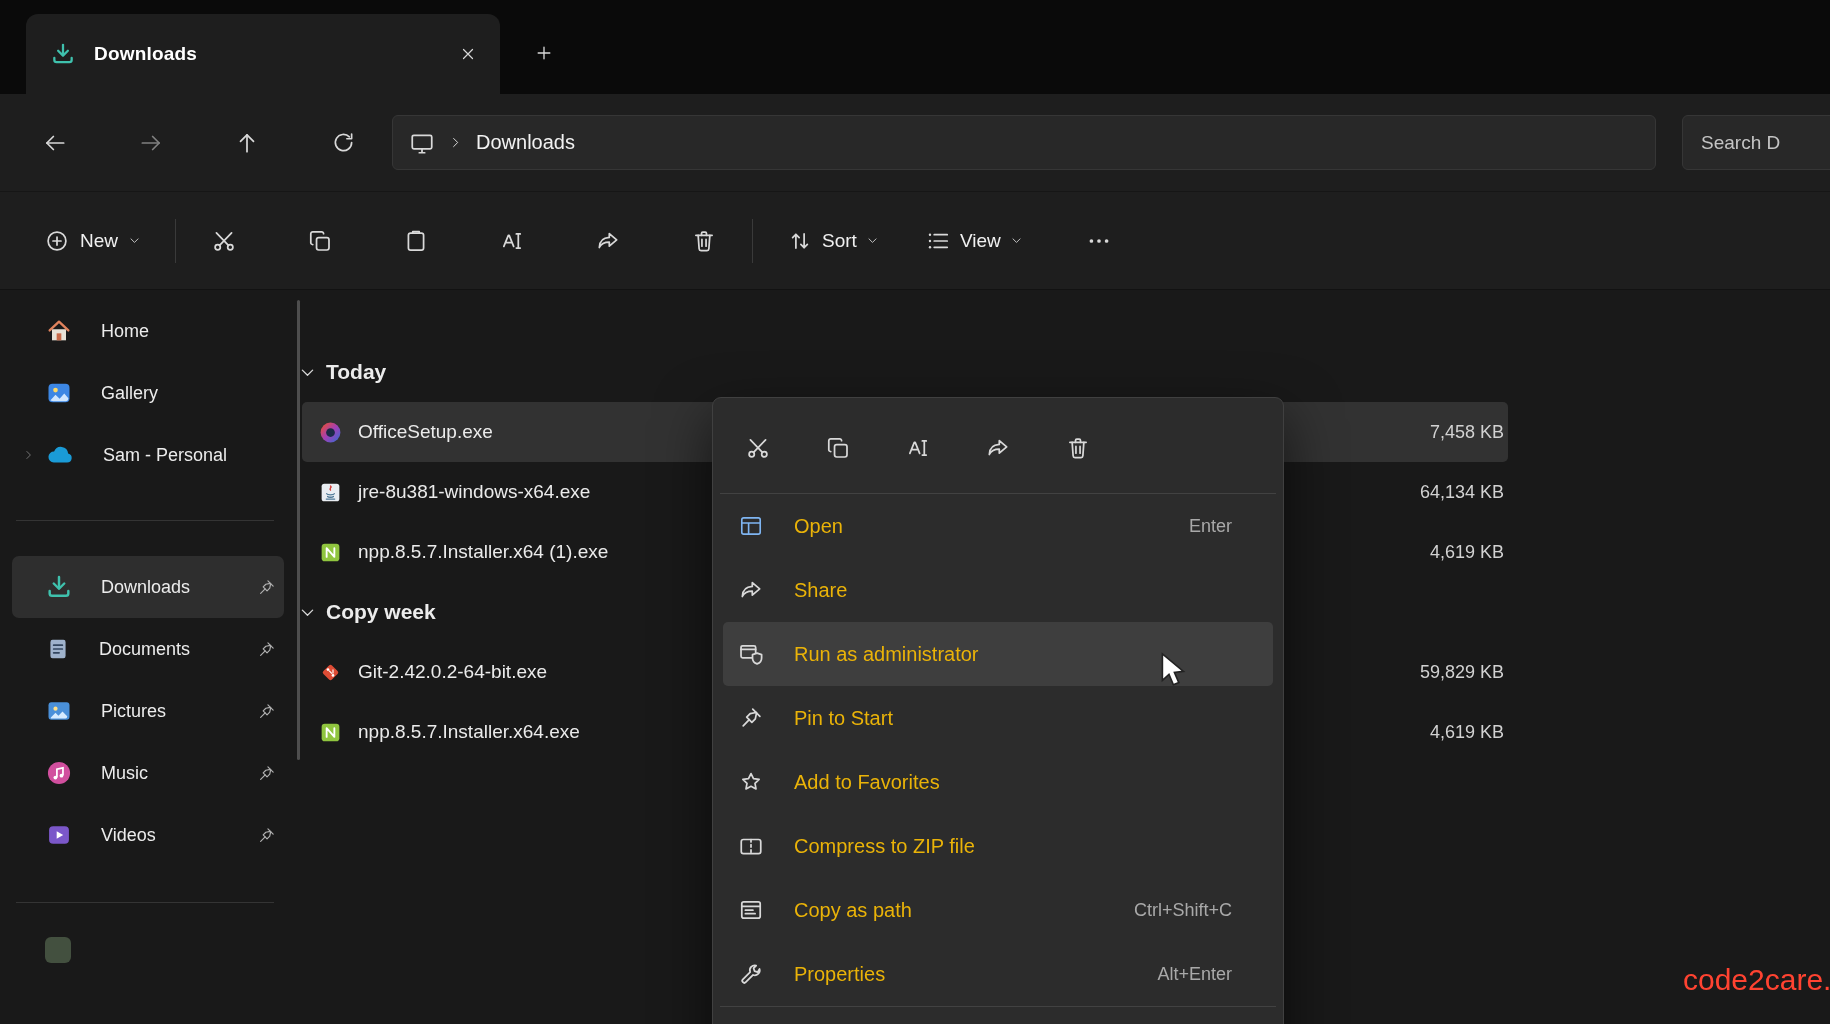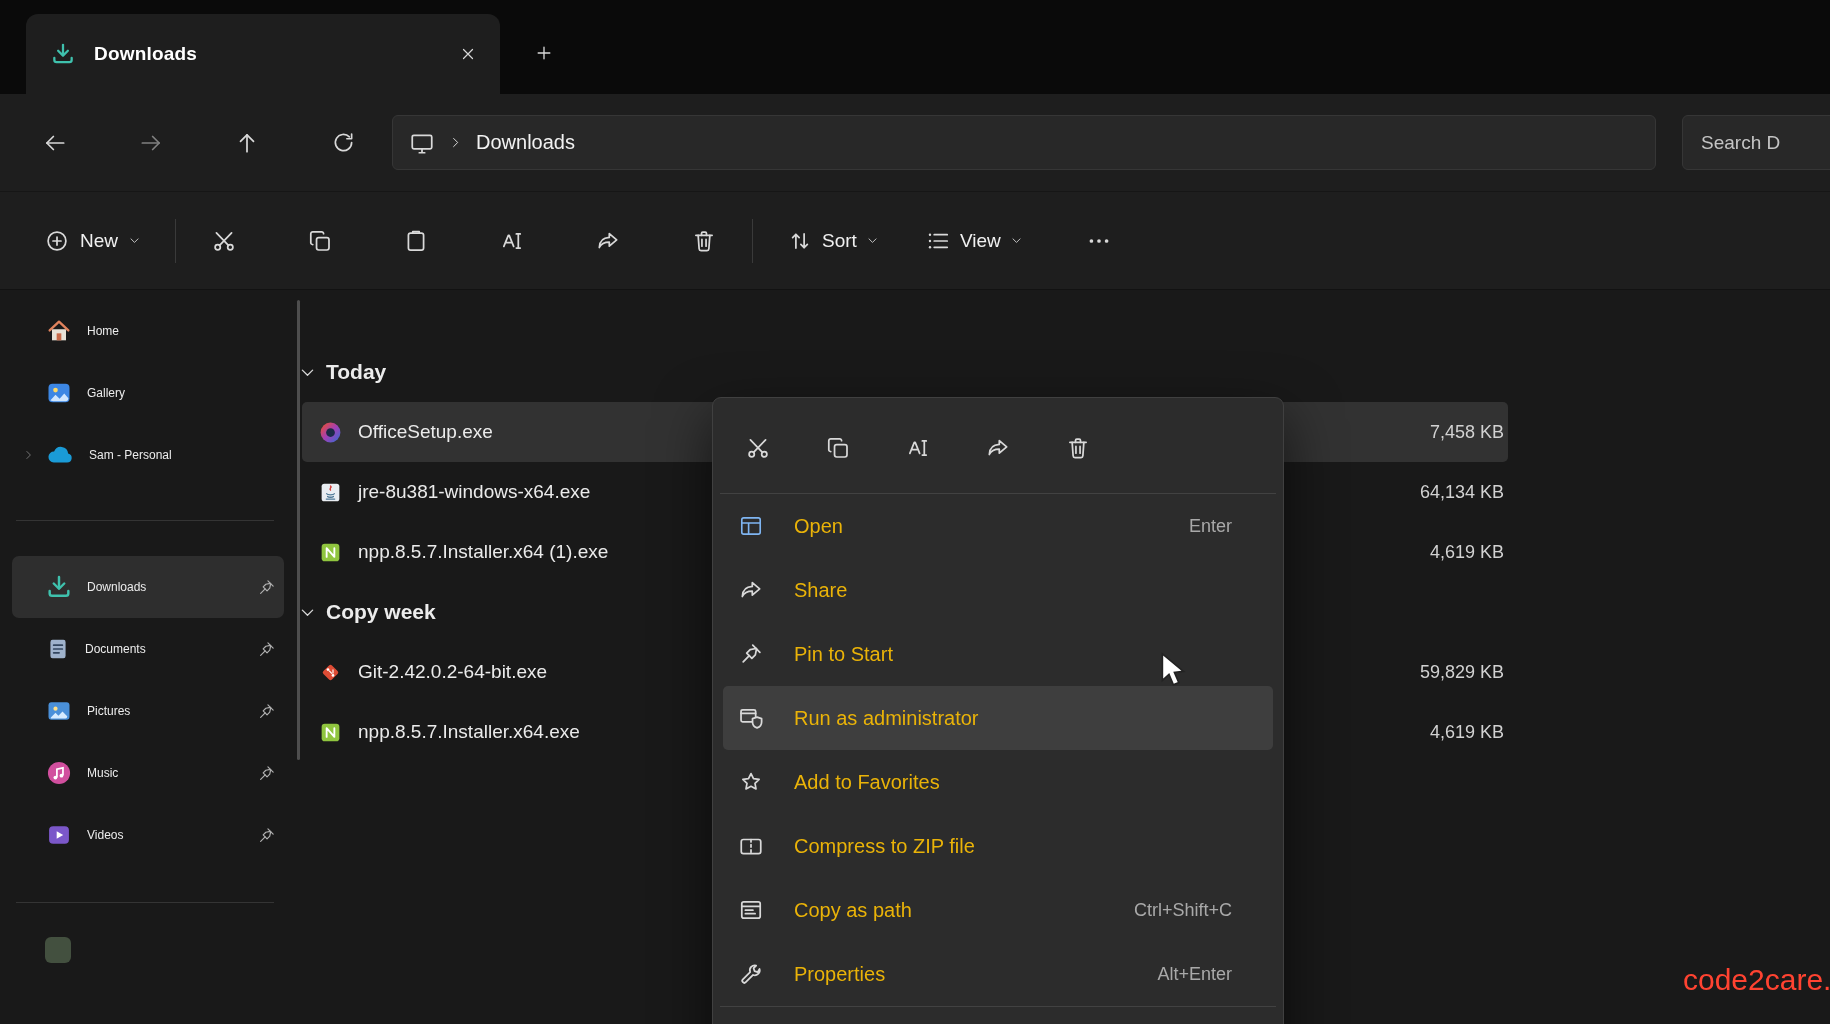--- a/index.html
+++ b/index.html
@@ -34,21 +34,21 @@
   .tb-new-label{font-size:19px;color:#f0f0f0;}
   .tb-sep{width:1px;height:44px;background:#3a3a3a;margin:0 20px;flex:none;}
   .tb-btn{width:56px;height:56px;border-radius:7px;display:flex;align-items:center;justify-content:center;flex:none;}
   .tb-btn + .tb-btn{margin-left:40px;}
   .tb-drop{display:flex;align-items:center;gap:9px;padding:10px 14px;border-radius:7px;flex:none;}
   .tb-drop-label{font-size:19px;color:#f0f0f0;}
   .tb-more{margin-left:34px;}
 
   
   .sidebar{position:absolute;left:0;top:290px;width:290px;bottom:0;padding-top:10px;}
-  .side-item{position:relative;height:62px;margin:0 6px 0 12px;border-radius:7px;display:flex;align-items:center;padding-left:33px;gap:14px;font-size:12px;color:#ececec;}
+  .side-item{position:relative;height:62px;margin:0 6px 0 12px;border-radius:7px;display:flex;align-items:center;padding-left:33px;gap:28px;font-size:18px;color:#ececec;}
   .side-item.selected{background:#2e2e2e;}
   .side-expander{position:absolute;left:10px;top:50%;transform:translateY(-50%);}
   .side-pin{margin-left:auto;margin-right:8px;flex:none;}
   .side-label{white-space:nowrap;}
   .side-sep{height:1px;background:#343434;margin:34px 16px 35px;}
   .side-sep.b{margin-top:36px;margin-bottom:16px;}
   .side-partial{height:62px;margin:0 6px 0 12px;display:flex;align-items:center;padding-left:33px;}
   .partial-glyph{width:26px;height:26px;border-radius:6px;background:#43503f;}
   .side-scrollbar{position:absolute;left:297px;top:300px;width:3px;height:460px;border-radius:2px;background:#4e4e4e;}
 
@@ -490,36 +490,36 @@
       <span class="mi-label">Open</span>
       <span class="mi-shortcut">Enter</span>
     </div>
     <div class="menu-item">
       <svg class="mi-icon st" width="26" height="26" viewBox="0 0 24 24">
           <path d="M13.2 5.2L20 11l-6.8 5.8v-3.7c-4.6 0-7.6 1.5-9.2 4.9.2-5.8 3.2-9 9.2-9.3z"></path>
         </svg>
       <span class="mi-label">Share</span>
       <span class="mi-shortcut"></span>
     </div>
+    <div class="menu-item highlighted">
+      <svg class="mi-icon st" width="26" height="26" viewBox="0 0 24 24">
+          <rect x="2.8" y="4.5" width="13.5" height="11" rx="1.5"></rect>
+          <path d="M2.8 7.8h13.5"></path>
+          <path d="M17.6 11.2l4.2 1.4v3c0 2.7-1.8 4.7-4.2 5.5-2.4-.8-4.2-2.8-4.2-5.5v-3z" fill="#3e3e3e"></path>
+        </svg>
+      <span class="mi-label">Run as administrator</span>
+      <span class="mi-shortcut"></span>
+    </div>
     <div class="menu-item">
       <svg class="mi-icon st" width="26" height="26" viewBox="0 0 24 24">
           <path d="M13.6 3.8l6.6 6.6"></path>
           <path d="M16.7 6.9l-5.5 1.1-3.2 3.2 4.8 4.8 3.2-3.2 1.1-5.5z"></path>
           <path d="M10.4 13.6L4.8 19.2"></path>
         </svg>
       <span class="mi-label">Pin to Start</span>
-      <span class="mi-shortcut"></span>
-    </div>
-    <div class="menu-item highlighted">
-      <svg class="mi-icon st" width="26" height="26" viewBox="0 0 24 24">
-          <rect x="2.8" y="4.5" width="13.5" height="11" rx="1.5"></rect>
-          <path d="M2.8 7.8h13.5"></path>
-          <path d="M17.6 11.2l4.2 1.4v3c0 2.7-1.8 4.7-4.2 5.5-2.4-.8-4.2-2.8-4.2-5.5v-3z" fill="#3e3e3e"></path>
-        </svg>
-      <span class="mi-label">Run as administrator</span>
       <span class="mi-shortcut"></span>
     </div>
     <div class="menu-item">
       <svg class="mi-icon st" width="26" height="26" viewBox="0 0 24 24">
           <path d="M12 4.2l2.3 4.7 5.2.7-3.8 3.6.9 5.2L12 16l-4.6 2.4.9-5.2-3.8-3.6 5.2-.7z"></path>
         </svg>
       <span class="mi-label">Add to Favorites</span>
       <span class="mi-shortcut"></span>
     </div>
     <div class="menu-item">

